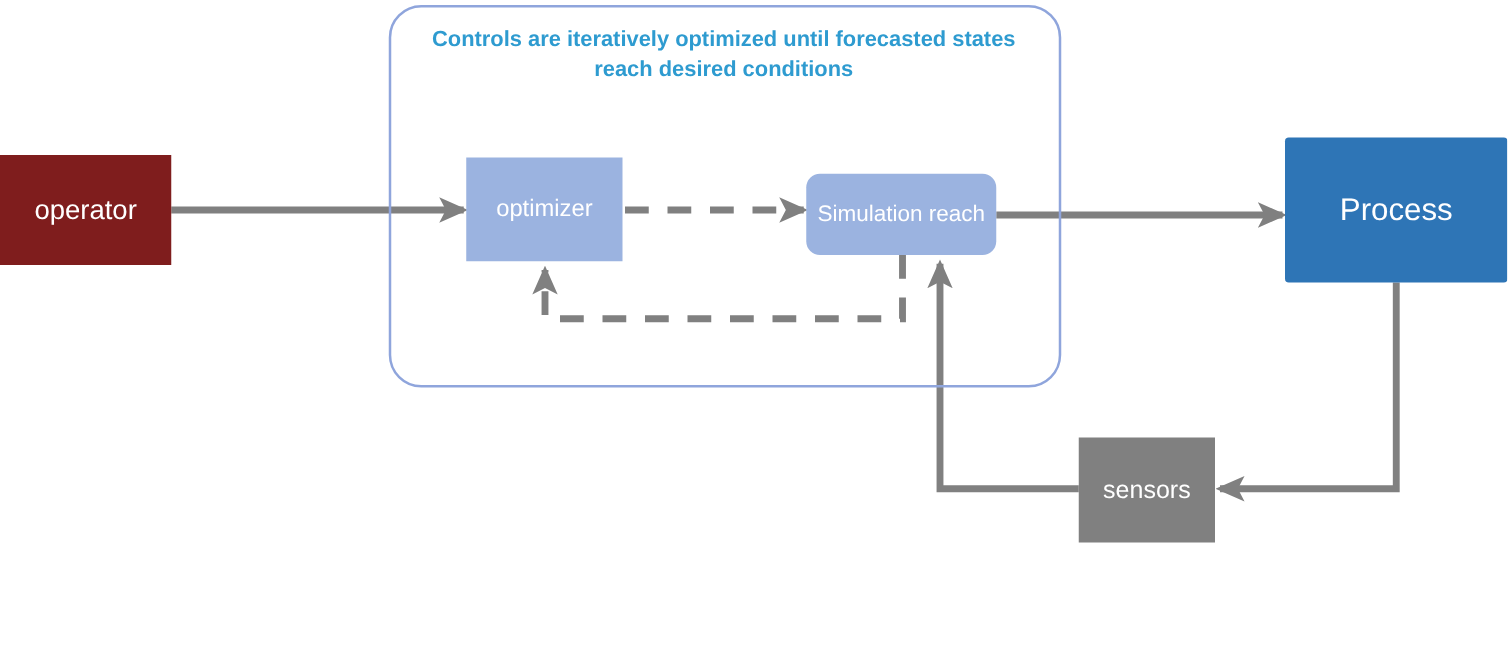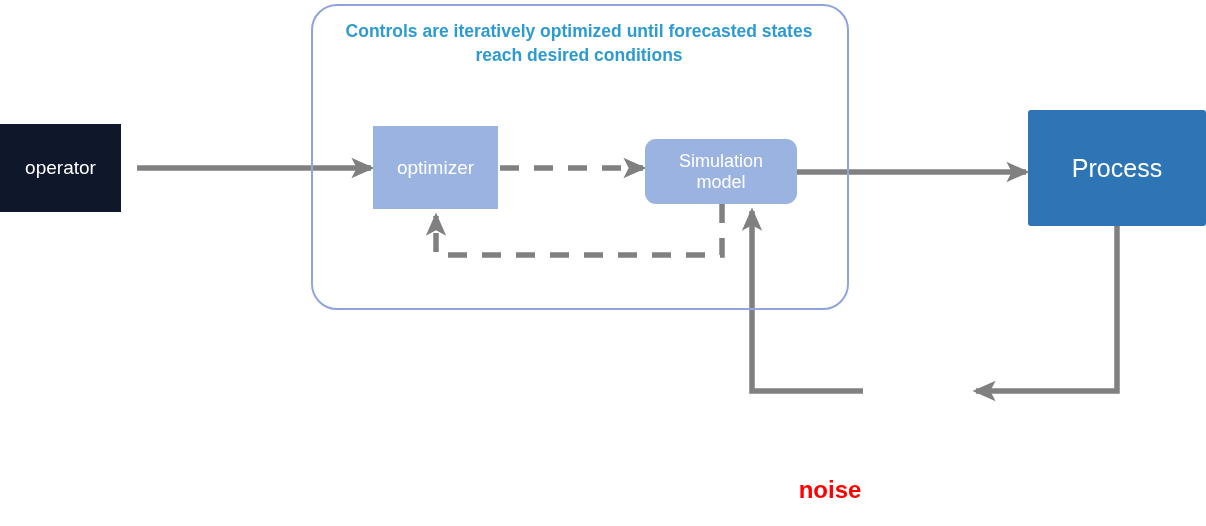--- a/index.html
+++ b/index.html
@@ -30,24 +30,24 @@
     align-items: center;
     justify-content: center;
     text-align: center;
     color: #ffffff;
     box-sizing: border-box;
     line-height: 1.15;
   }
   .node-operator {
     left: 0px;
     top: 124px;
-    width: 121px;
+    width: 137px;
     height: 88px;
-    background: #0f172a;
-    font-size: 19px;
+    background: #7f1d1d;
+    font-size: 22px;
   }
   .node-optimizer {
     left: 373px;
     top: 126px;
     width: 125px;
     height: 83px;
     background: #9BB3E0;
     font-size: 19px;
   }
   .node-simulation {
@@ -141,23 +141,25 @@
 
   <div class="node node-operator">
     <span>operator</span>
   </div>
 
   <div class="node node-optimizer">
     <span>optimizer</span>
   </div>
 
   <div class="node node-simulation">
-    <span>Simulation model</span>
+    <span>Simulation reach</span>
   </div>
 
   <div class="node node-process">
     <span>Process</span>
   </div>
 
+  <div class="node node-sensors">
+    <span>sensors</span>
+  </div>
 
-  <div class="noise-label">noise</div>
 
 </div>
 
 </body></html>

